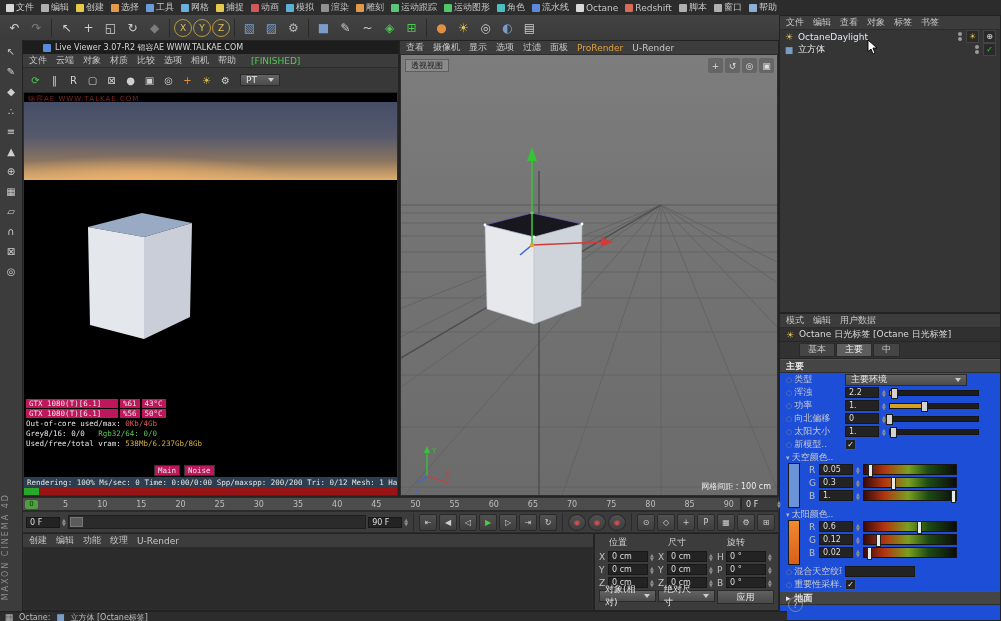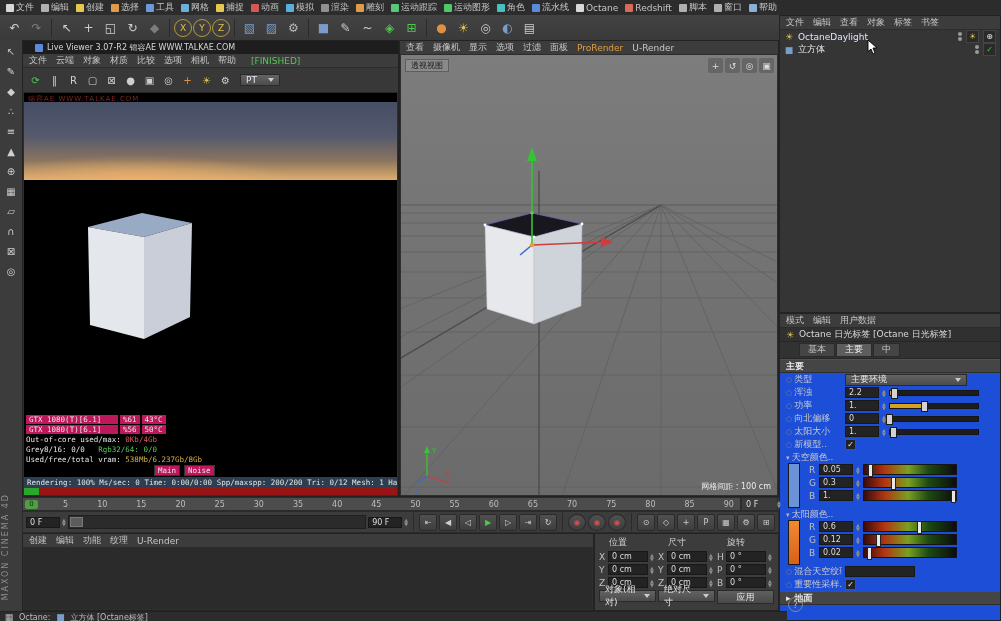--- a/index.html
+++ b/index.html
@@ -34,38 +34,38 @@
   .leftbar{left:0;top:40px;width:22px;height:571px;background:#3c3c3c;border-right:1px solid #2a2a2a;
            display:flex;flex-direction:column;align-items:center;padding-top:3px;gap:3px}
   .brand{position:absolute;left:1px;bottom:14px;writing-mode:vertical-rl;transform:rotate(180deg);
          color:#8f8f8f;font-size:8px;letter-spacing:2px}
   
   .panel{position:absolute;background:#2f2f2f;border:1px solid #232323;box-sizing:border-box}
   .mrow{height:13px;background:#3c3c3c;border-bottom:1px solid #2c2c2c;display:flex;align-items:center;
         gap:9px;padding:0 6px;color:#c6c6c6;white-space:nowrap}
   .mrow .m{cursor:default}
   
-  .lv-title{height:13px;background:#1d1d1d;display:flex;align-items:center;gap:4px;padding:0 12px;
+  .lv-title{height:13px;background:#1d1d1d;display:flex;align-items:center;gap:4px;padding:0 20px;
             color:#d6d6d6;font-size:8px}
   .lv-title .ic{width:8px;height:8px;background:#5a8ad8;border-radius:1px}
   .finished{color:#55c855;margin-left:6px}
   .lv-toolbar{height:24px;background:#383838;border-bottom:1px solid #262626;display:flex;
               align-items:center;gap:2px;padding:0 4px}
   .lv-render{position:absolute;left:1px;right:1px;top:52px;bottom:1px;background:#000;overflow:hidden}
   .watermark{position:absolute;left:4px;top:1px;color:#79271f;font-size:7px;letter-spacing:1px}
   .sky{position:absolute;left:0;top:9px;width:100%;height:78px;
        background:radial-gradient(ellipse 60% 45% at 30% 100%,rgba(238,176,108,.85),rgba(238,176,108,0) 70%),
                   linear-gradient(180deg,#454e66 0%,#565a6c 45%,#8a7460 75%,#caa06a 94%,#e0ac70 100%)}
   .gpu-overlay{position:absolute;left:0;right:0;bottom:0;font-family:"DejaVu Sans Mono",monospace;
                font-size:7.5px;color:#e6e6e6}
   .grow{display:flex;gap:2px;margin:1px 2px}
   .gcell{background:#be185d;padding:0 3px;line-height:9px}
   .statline{margin:1px 2px;line-height:9px}
   .v-red{color:#e05858}.v-yellow{color:#d8b040}.v-green{color:#58c858}
-  .modes{display:flex;gap:4px;margin:1px 2px 1px 130px}
+  .modes{display:flex;gap:4px;margin:17px 2px 1px 130px}
   .modes .gcell{border:1px solid #333}
   .renderline{background:#2c3e50;padding:1px 3px;line-height:9px;white-space:nowrap;overflow:hidden}
   .progress{height:7px;background:#991414;position:relative}
   .progress .pfill{position:absolute;left:0;top:0;height:100%;background:#2aa82a}
   
   .vp-body{position:absolute;left:1px;right:1px;top:14px;bottom:1px;
            background:linear-gradient(180deg,#7d7d7d,#747474 40%,#6b6b6b);overflow:hidden}
   .view-label{position:absolute;left:4px;top:4px;background:#8a8a8a;border:1px solid #5e5e5e;
               color:#1e1e1e;padding:0 5px;line-height:11px;font-size:8px}
   .vp-nav{position:absolute;right:3px;top:3px;display:flex;gap:2px}

